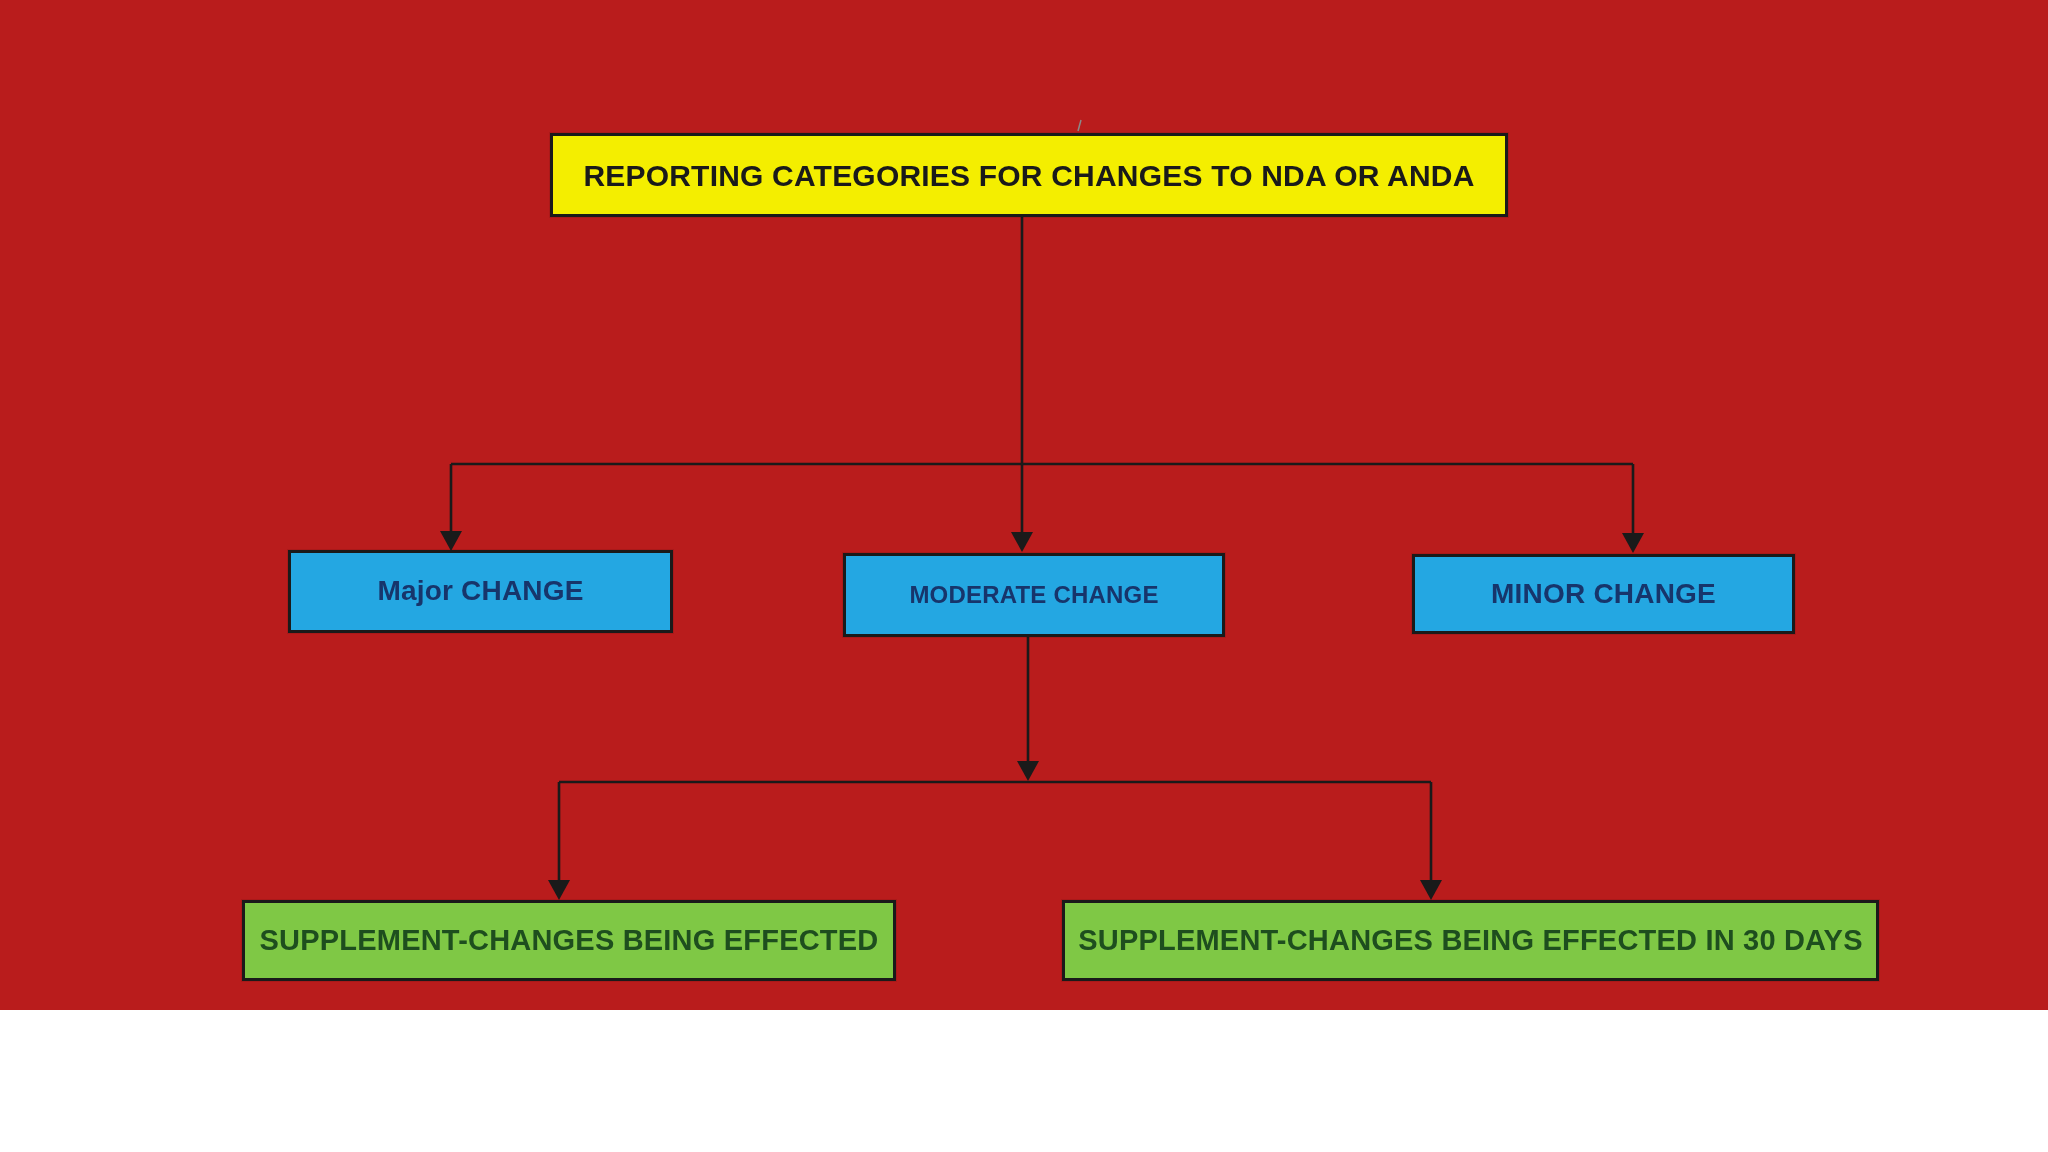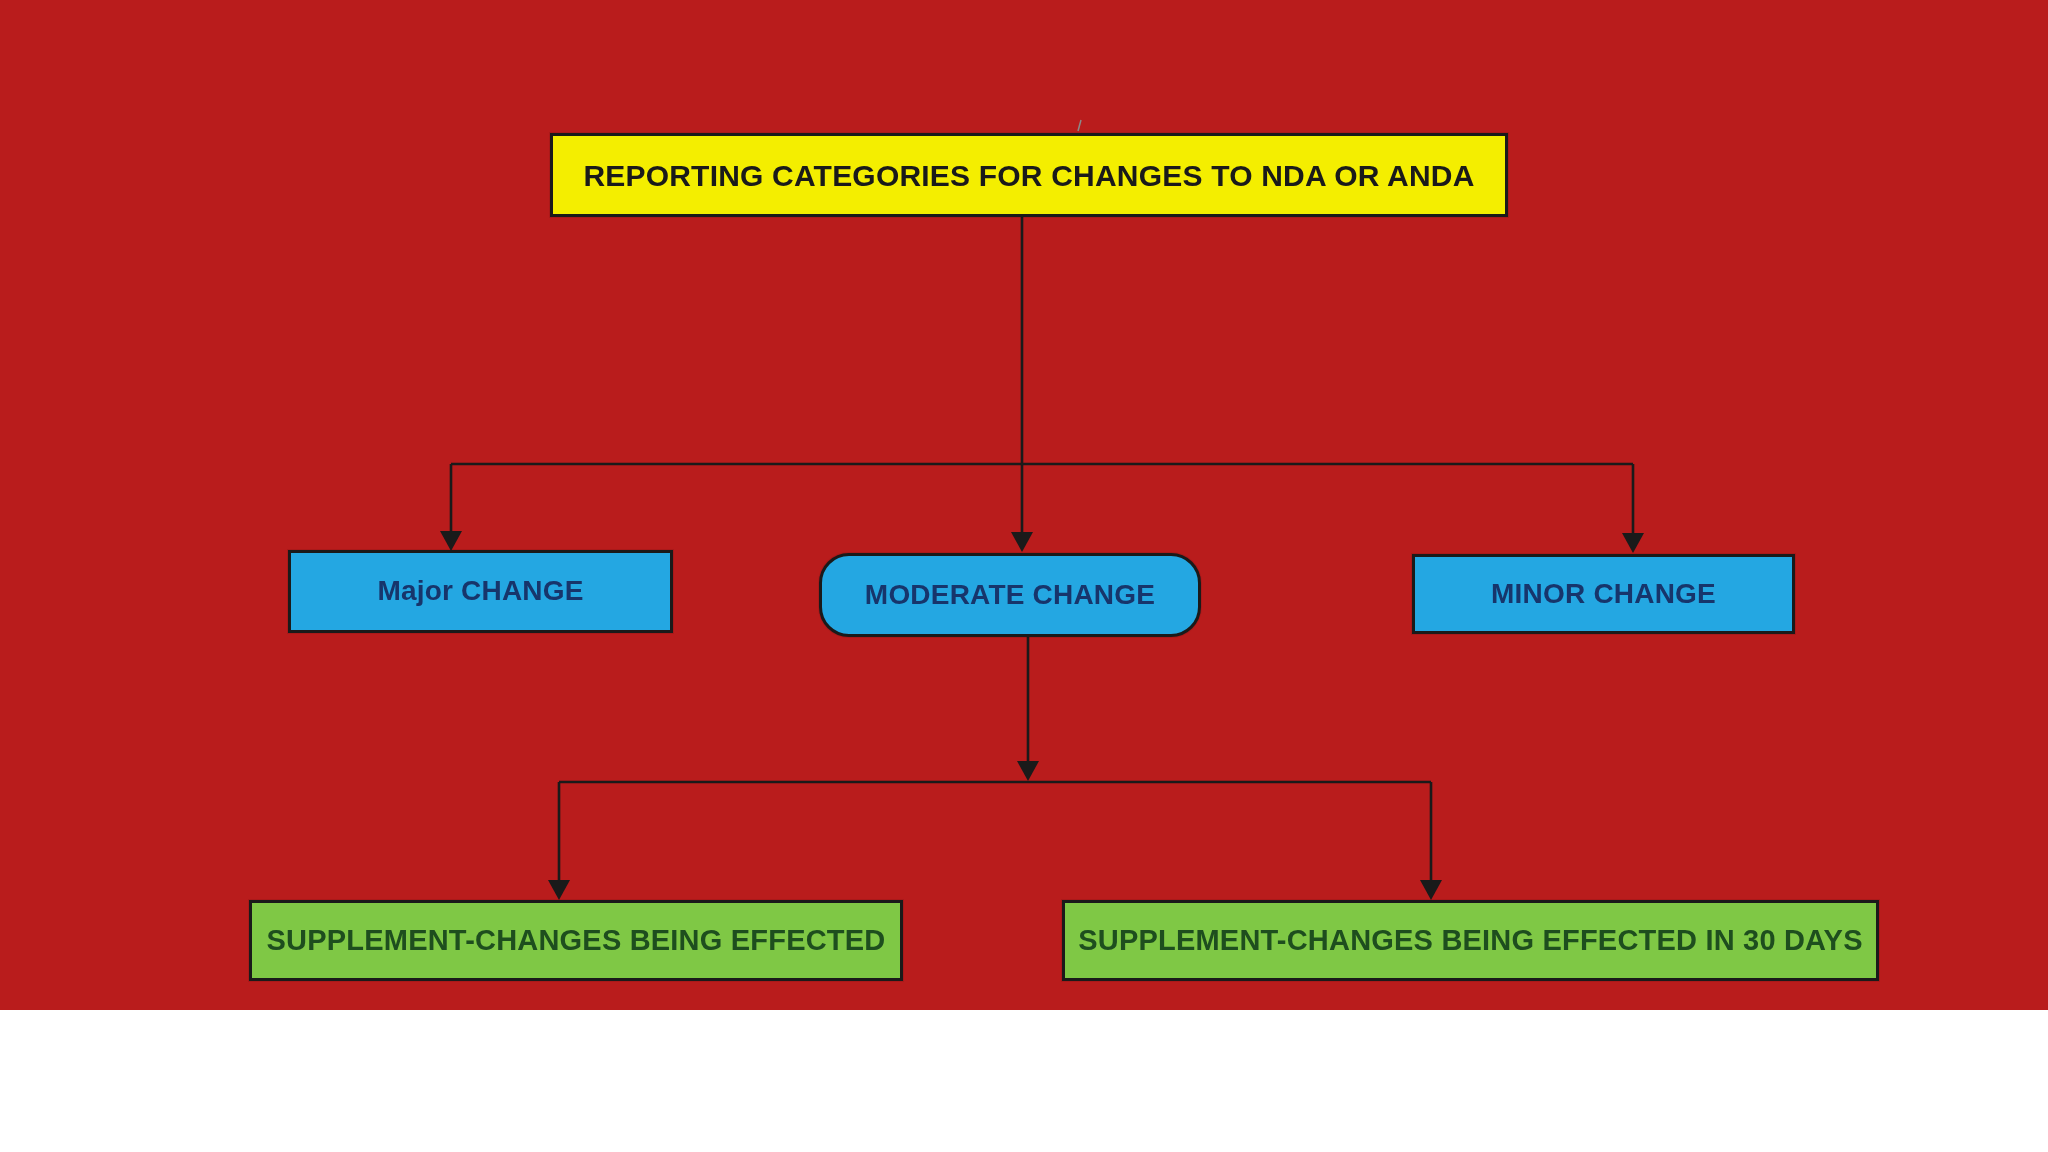--- a/index.html
+++ b/index.html
@@ -38,30 +38,29 @@
   }
   .node-title {
     left: 550px; top: 133px; width: 958px; height: 84px;
     font-size: 30px;
   }
   .node-major {
     left: 273px; top: 550px; width: 385px; height: 83px;
     font-size: 28px;
   }
   .node-moderate {
-    left: 819px; top: 553px; width: 382px; height: 84px;
-    font-size: 28px;
-    border-radius: 30px;
+    left: 843px; top: 553px; width: 382px; height: 84px;
+    font-size: 24px;
   }
   .node-minor {
     left: 1412px; top: 554px; width: 383px; height: 80px;
     font-size: 28px;
   }
   .node-sce {
-    left: 249px; top: 900px; width: 654px; height: 81px;
+    left: 242px; top: 900px; width: 654px; height: 81px;
     font-size: 29px;
   }
   .node-sce30 {
     left: 1062px; top: 900px; width: 817px; height: 81px;
     font-size: 29px;
   }
   .node .label {
     padding: 0 10px;
   }
 </style>

